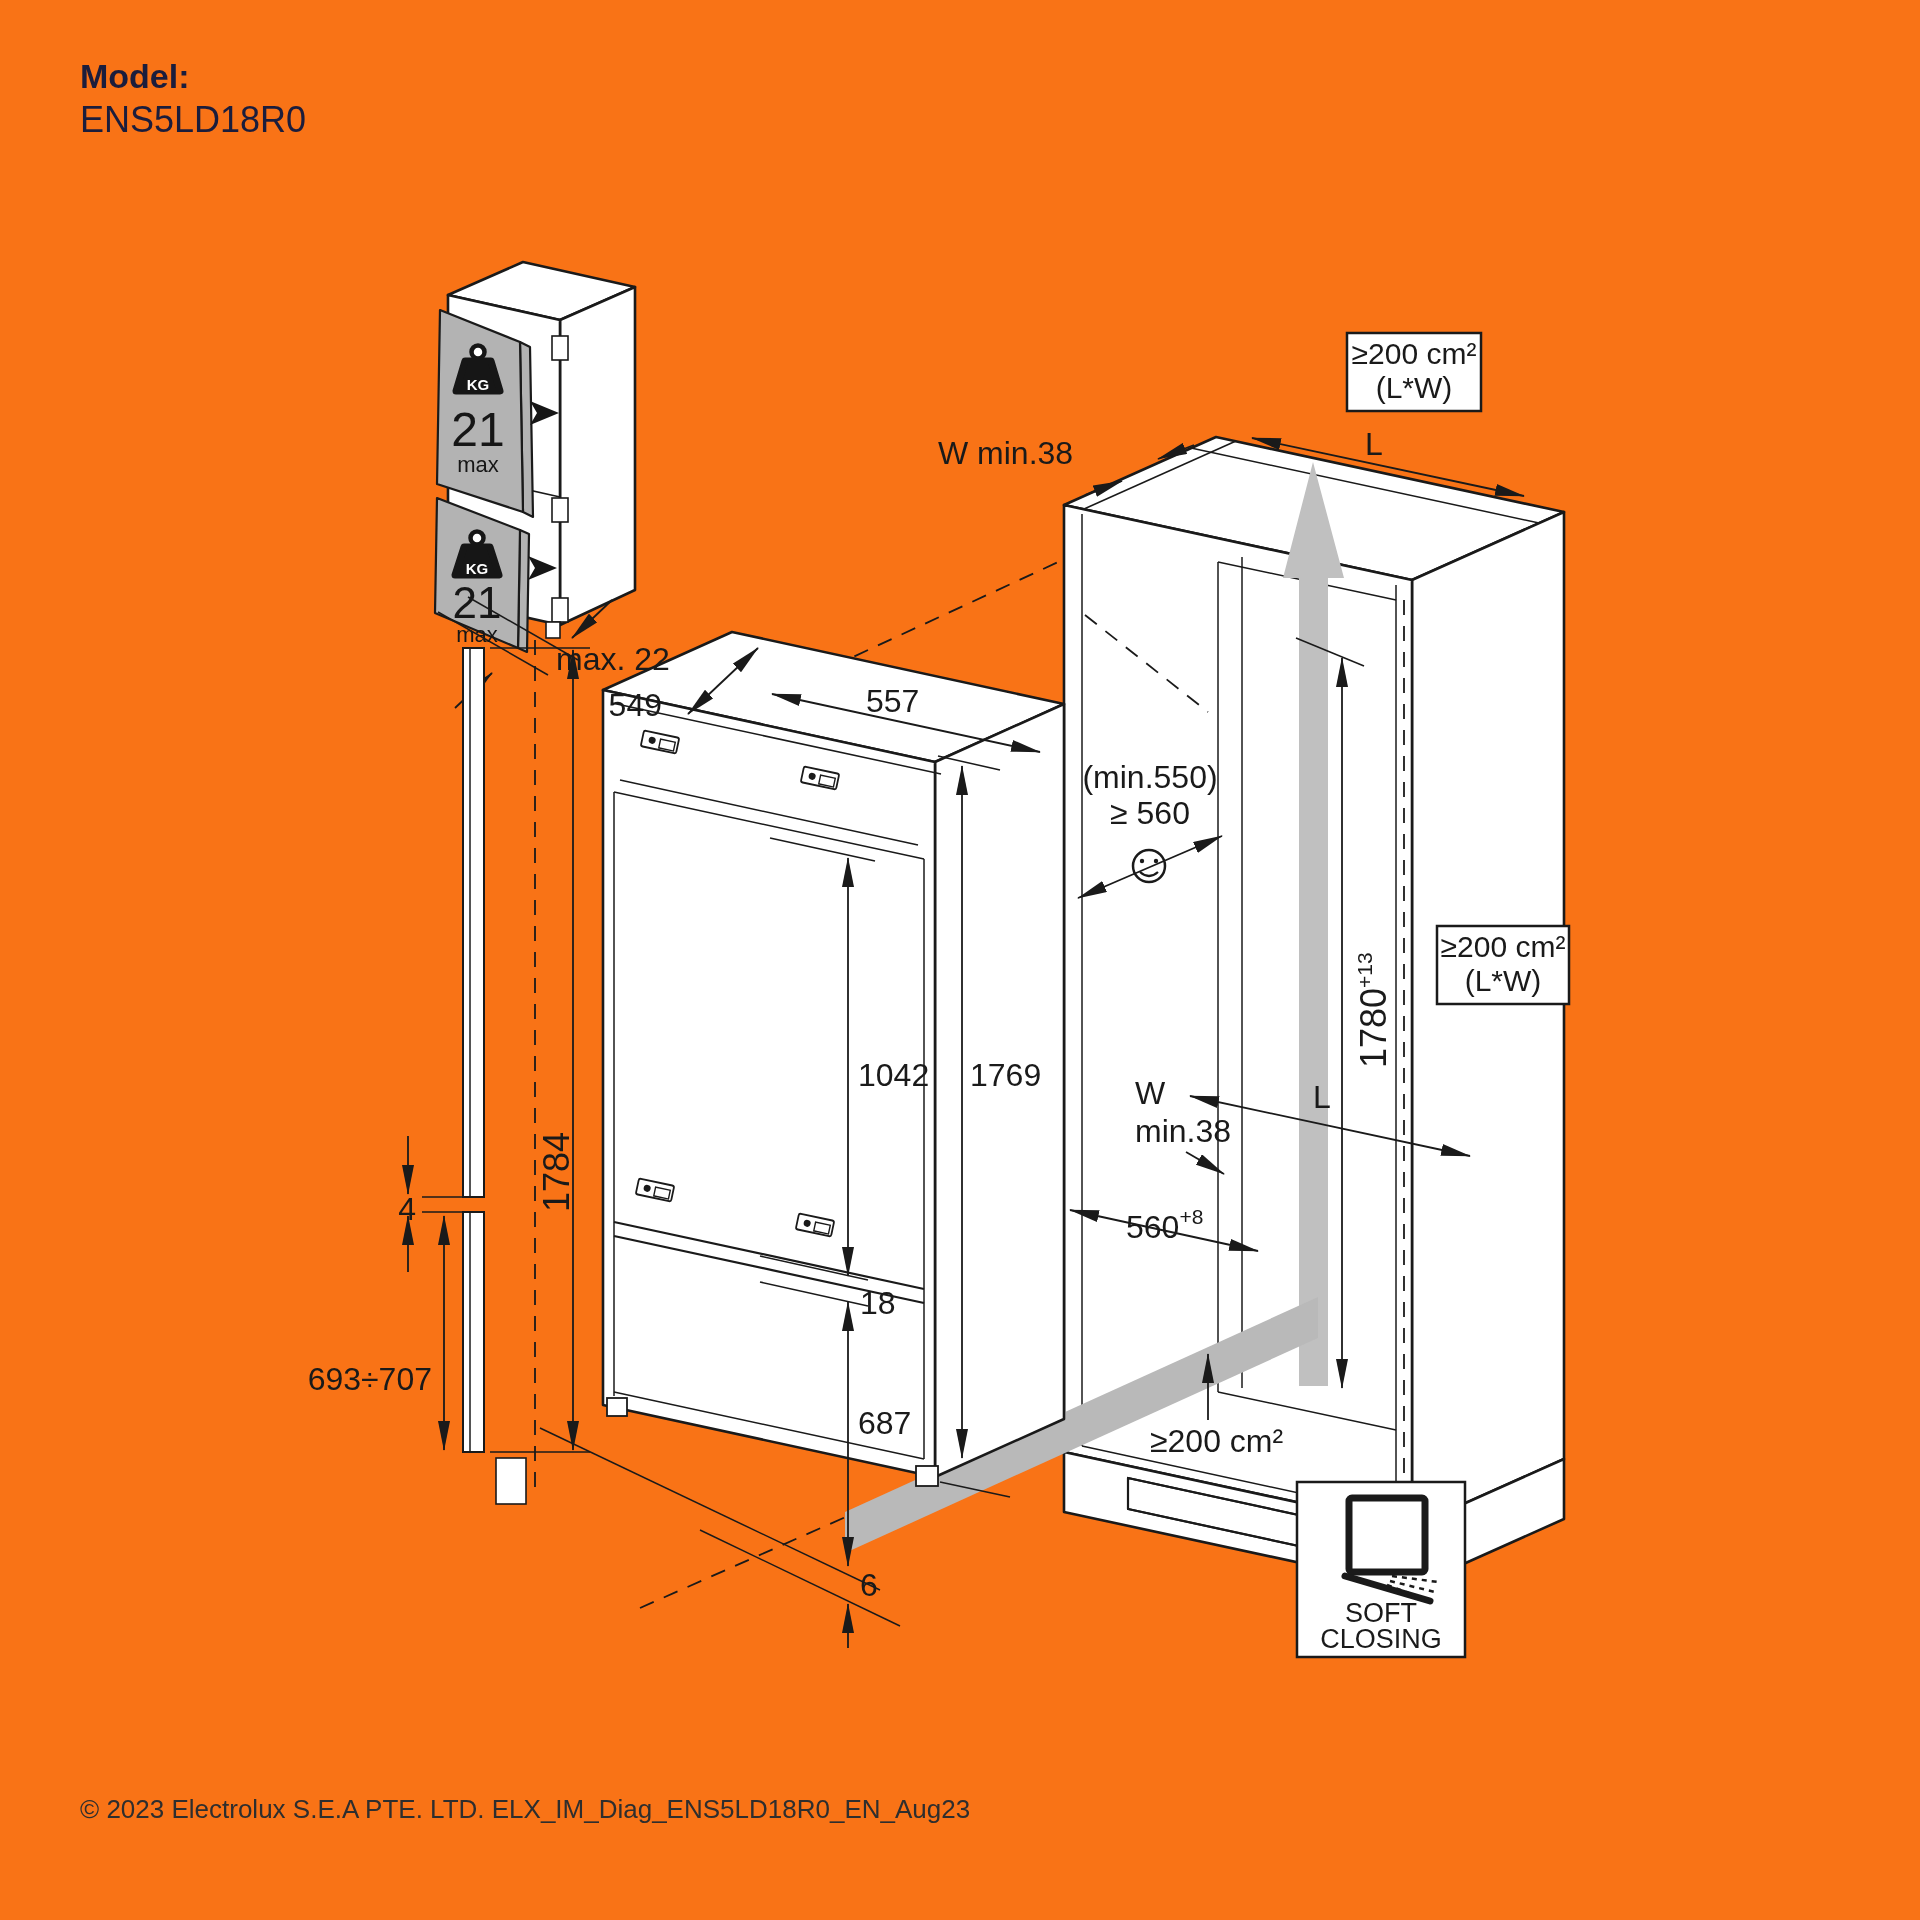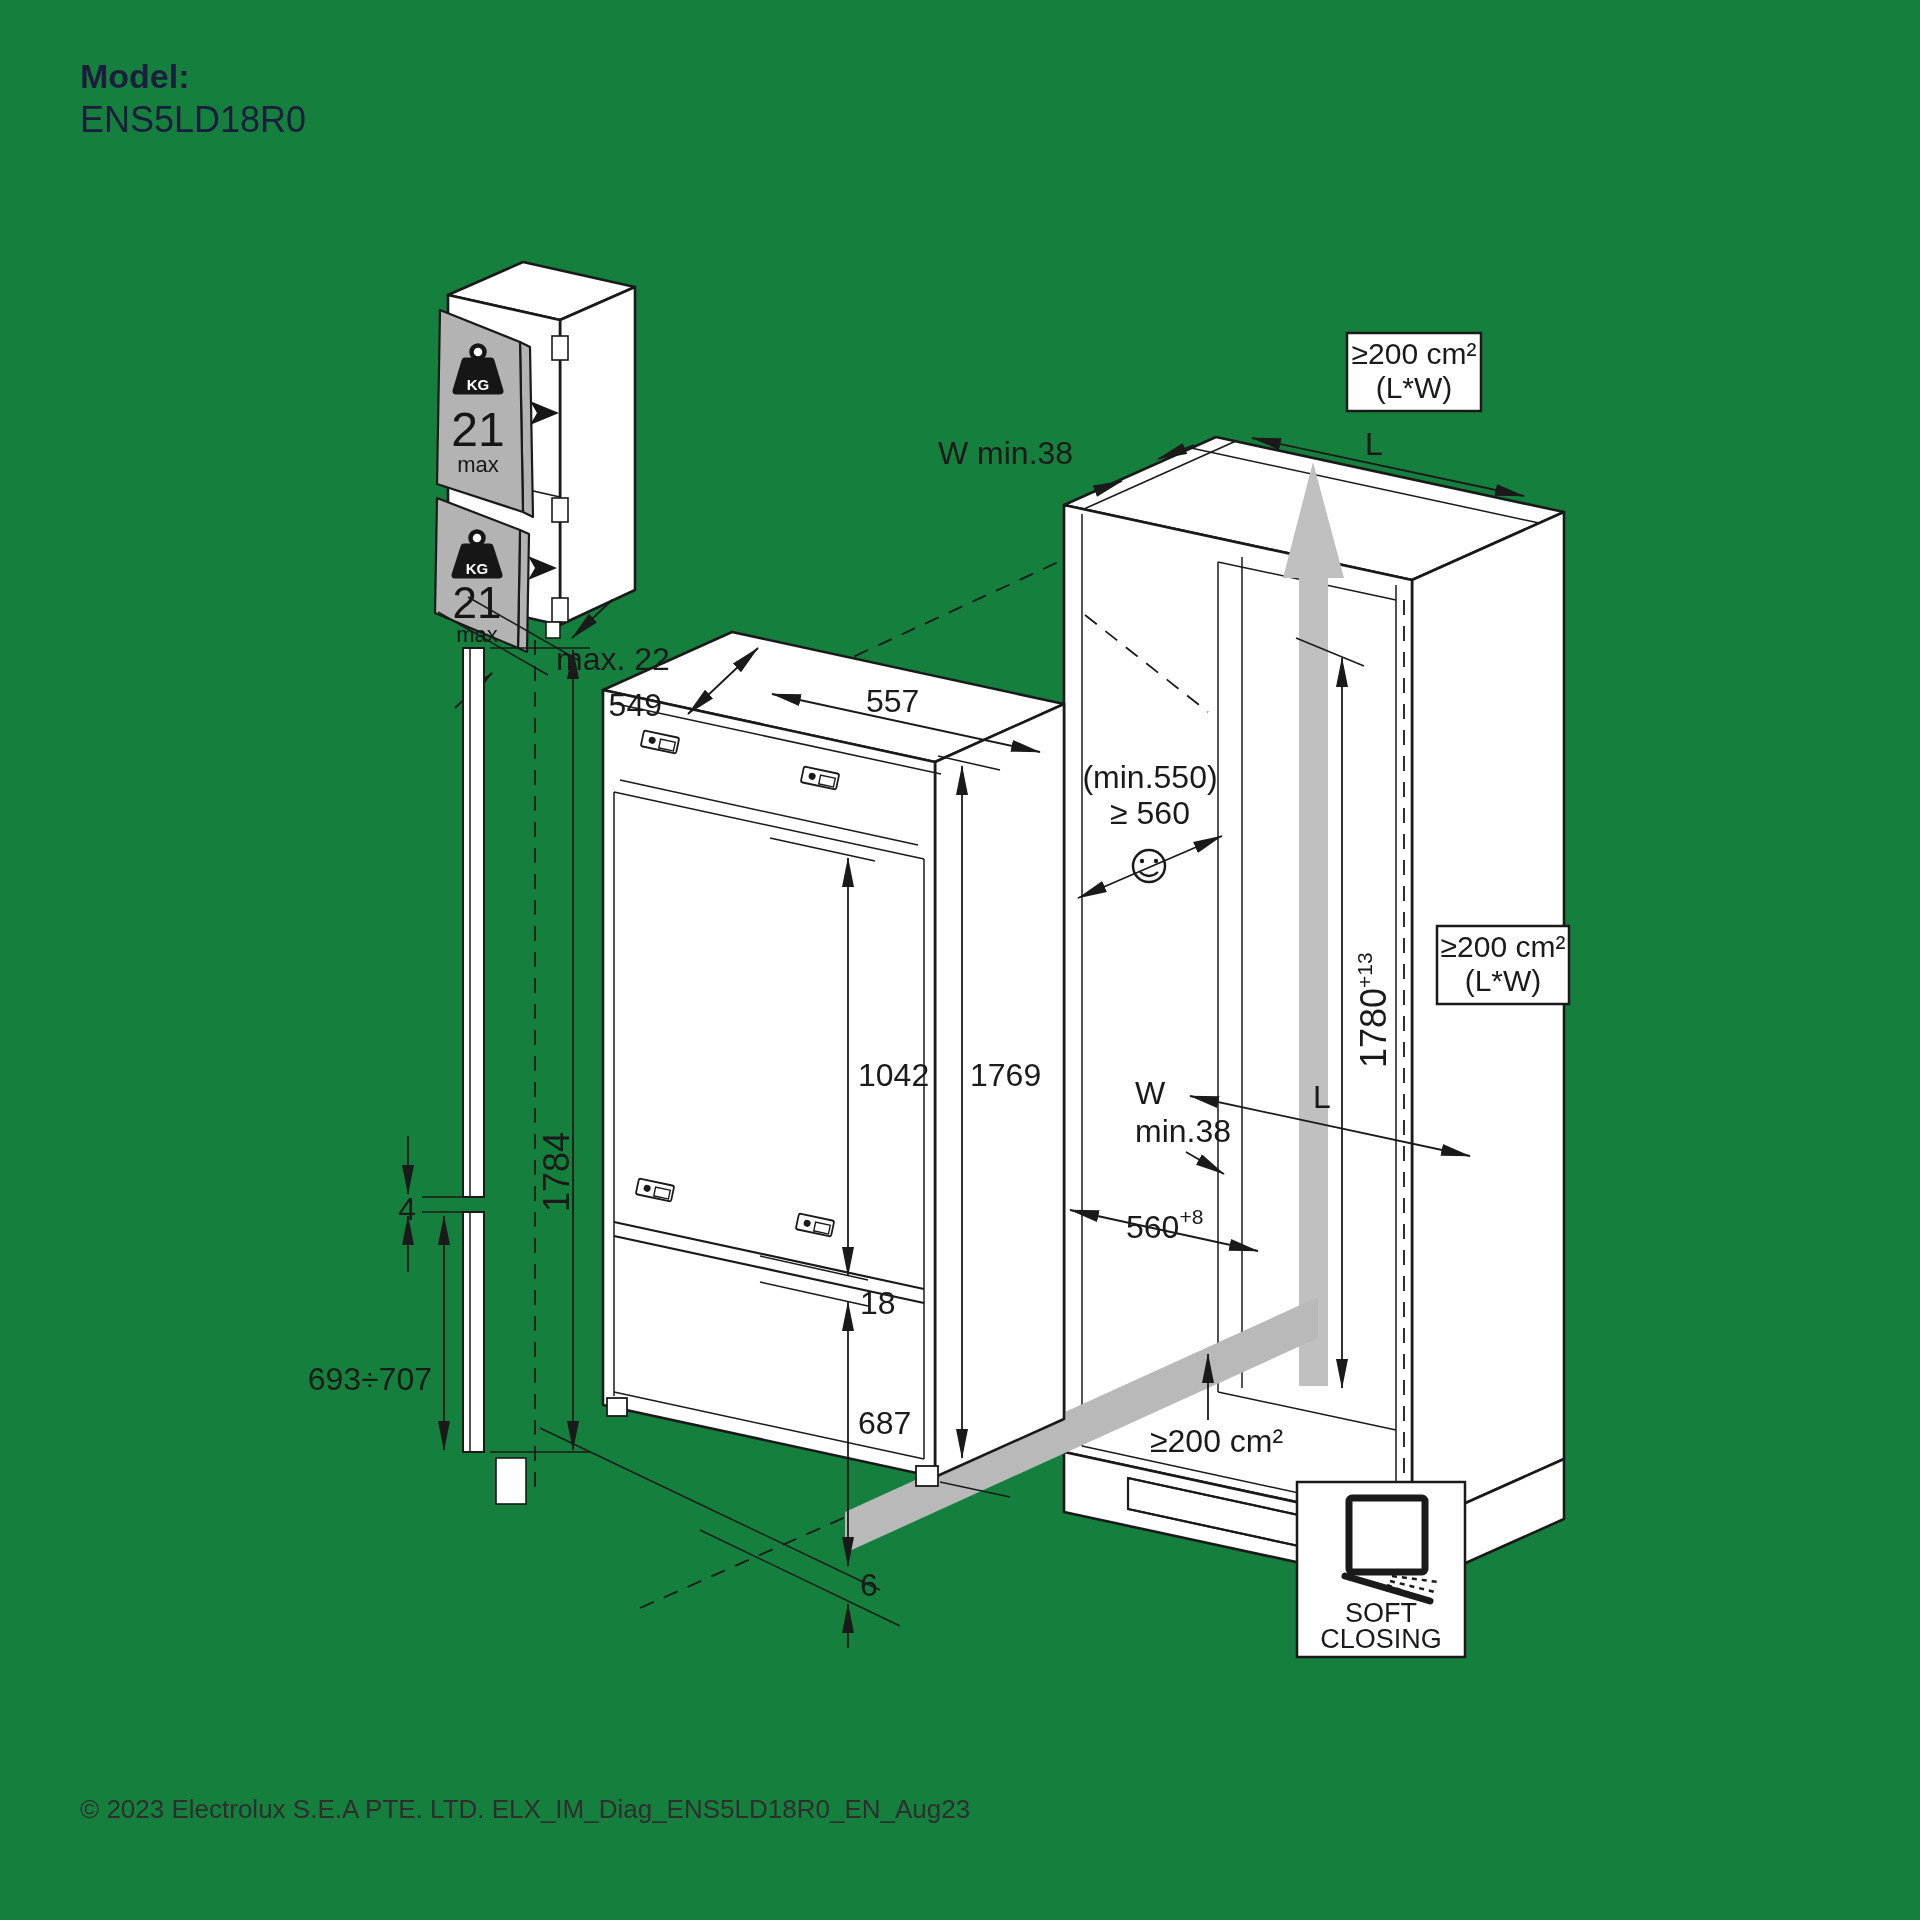--- a/index.html
+++ b/index.html
@@ -1,16 +1,16 @@
 <!DOCTYPE html>
 <html><head>
 <meta charset="utf-8">
 <style>
   html,body{margin:0;padding:0;background:#fff;}
-  #canvas{position:relative;width:1920px;height:1920px;background:#15803d;overflow:hidden;}
+  #canvas{position:relative;width:1920px;height:1920px;background:#f97316;overflow:hidden;}
   svg{display:block;}
   .txt{font-family:"Liberation Sans",sans-serif;font-size:32px;fill:#1a1a1a;}
   .txt-box{font-family:"Liberation Sans",sans-serif;font-size:30px;fill:#1a1a1a;}
   .txt-rot{font-family:"Liberation Sans",sans-serif;font-size:36px;fill:#1a1a1a;}
   .sup{font-size:21px;}
   .model-label{font-family:"Liberation Sans",sans-serif;font-size:34px;font-weight:bold;fill:#1b1d3c;}
   .model-num{font-family:"Liberation Sans",sans-serif;font-size:36px;fill:#1b1d3c;}
   .footer-txt{font-family:"Liberation Sans",sans-serif;font-size:26px;fill:#2e2e2e;}
   .big21{font-family:"Liberation Sans",sans-serif;font-size:48px;fill:#161616;}
   .big21b{font-family:"Liberation Sans",sans-serif;font-size:44px;fill:#161616;}

